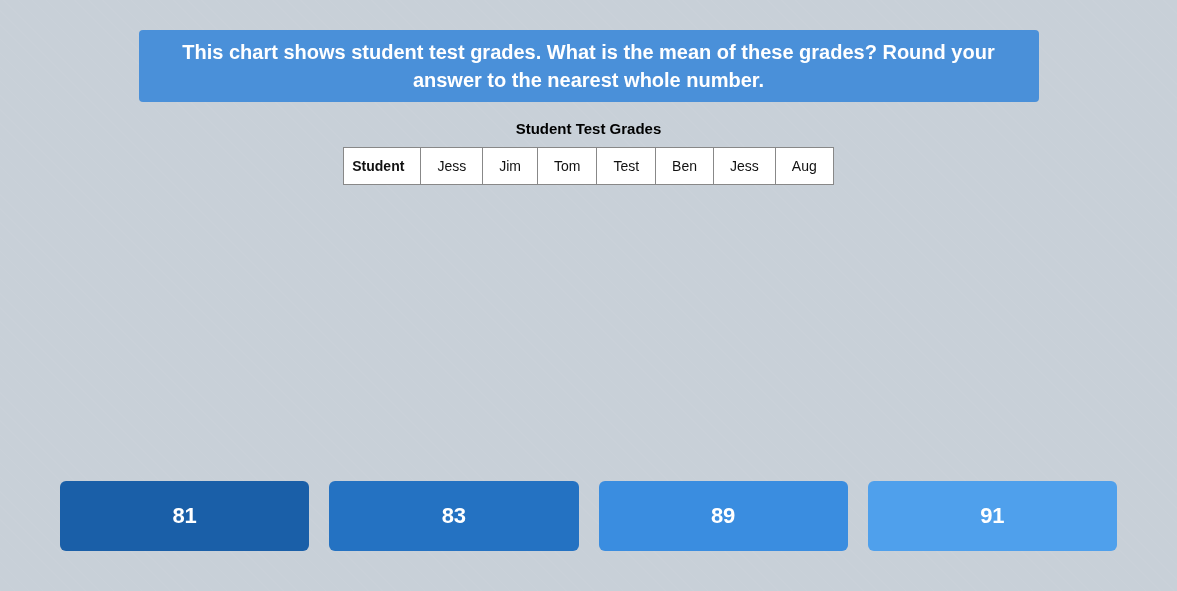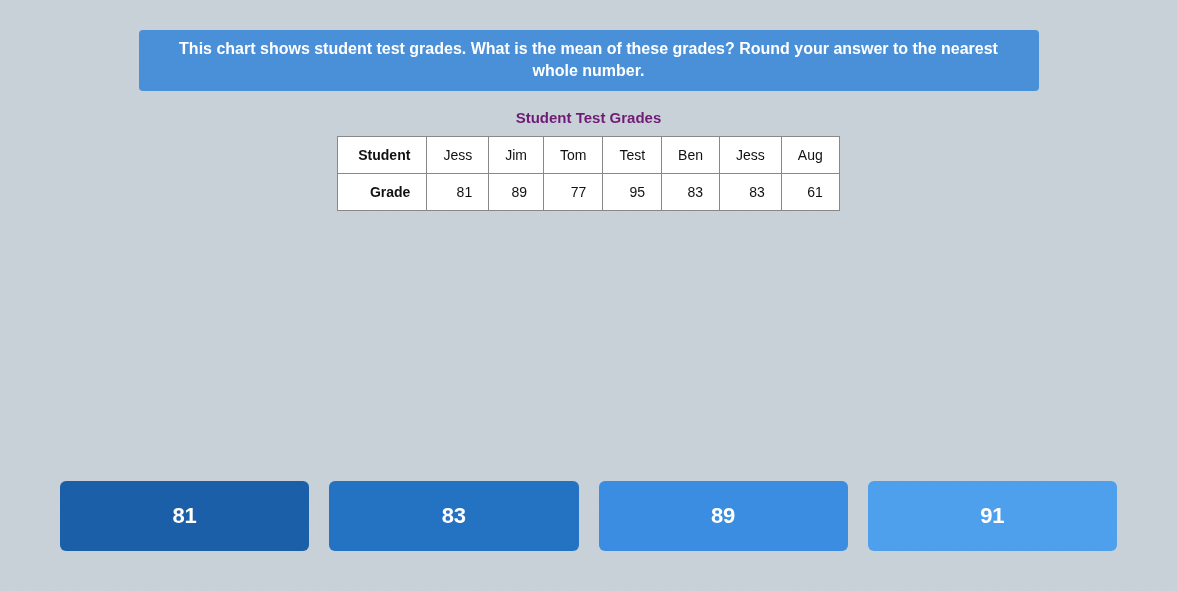--- a/index.html
+++ b/index.html
@@ -22,60 +22,60 @@
         );
       font-family: Arial, sans-serif;
       overflow: hidden;
       display: flex;
       flex-direction: column;
       align-items: center;
       padding: 30px 60px 40px 60px;
     }
 
     .question-text {
-      font-size: 16px;
+      font-size: 20px;
       font-weight: bold;
       color: #111;
       text-align: center;
       background-color: #4a90d9;
       color: #fff;
       padding: 8px 16px;
       border-radius: 4px;
       margin-bottom: 18px;
       line-height: 1.4;
       max-width: 900px;
     }
 
     .chart-title {
       font-size: 15px;
       font-weight: bold;
-      color: #701a75;
+      color: #000000;
       text-align: center;
       margin-bottom: 10px;
     }
 
     .grades-table {
       border-collapse: collapse;
       background-color: #fff;
       margin-bottom: 60px;
     }
 
     .grades-table td {
       border: 1px solid #888;
       padding: 10px 16px;
-      text-align: right;
+      text-align: center;
       font-size: 14px;
       color: #111;
       min-width: 50px;
     }
 
     .grades-table td:first-child {
       font-weight: bold;
-      text-align: right;
-      padding-left: 20px;
+      text-align: left;
+      padding-left: 8px;
       margin-left: 16px;
     }
 
     .answer-buttons {
       display: flex;
       gap: 20px;
       justify-content: center;
       width: 100%;
       margin-top: auto;
     }
@@ -121,30 +121,20 @@
   <tr>
         <td>Student</td>
         <td>Jess</td>
         <td>Jim</td>
         <td>Tom</td>
         <td>Test</td>
         <td>Ben</td>
         <td>Jess</td>
         <td>Aug</td>
       </tr>
-      <tr>
-        <td>Grade</td>
-        <td>81</td>
-        <td>89</td>
-        <td>77</td>
-        <td>95</td>
-        <td>83</td>
-        <td>83</td>
-        <td>61</td>
-      </tr>
     </tbody>
 </table>
 
 <div class="answer-buttons">
   <button class="answer-btn answer-btn-dark">81</button>
   <button class="answer-btn answer-btn-medium">83</button>
   <button class="answer-btn answer-btn-light">89</button>
   <button class="answer-btn answer-btn-lighter">91</button>
 </div>
 

